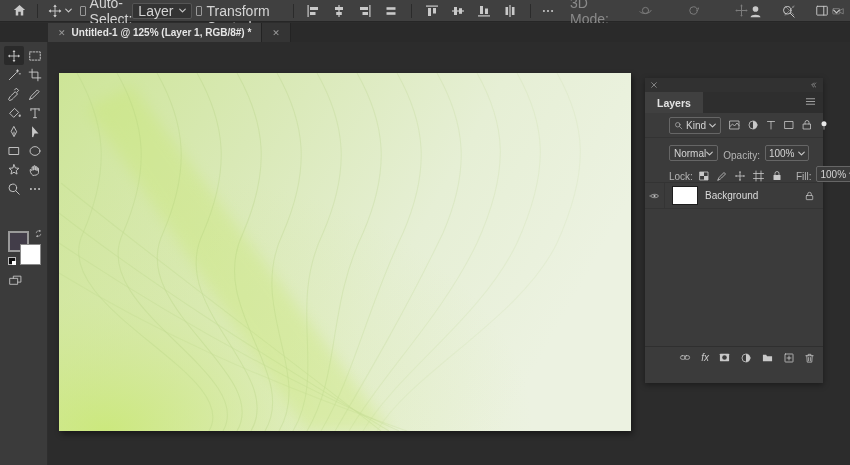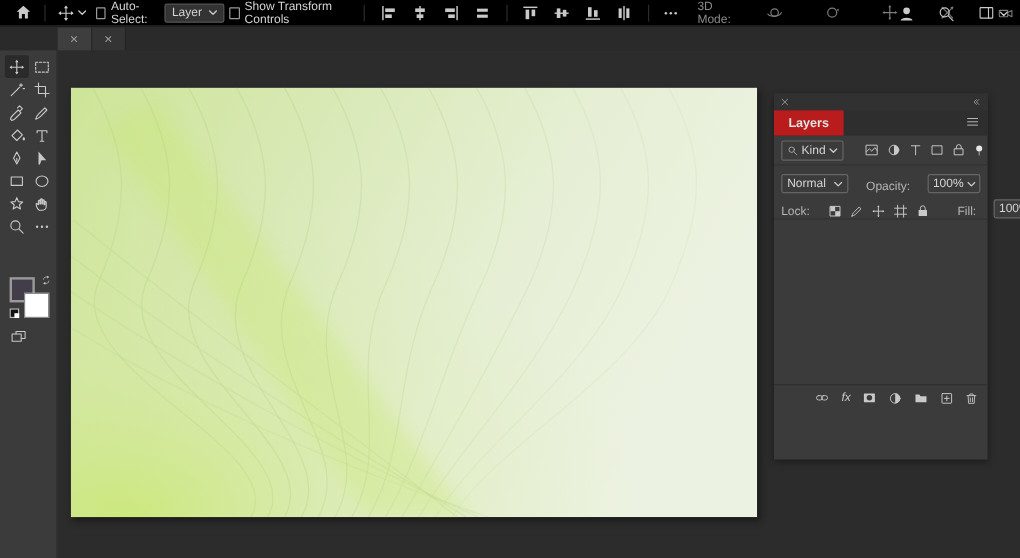--- a/index.html
+++ b/index.html
@@ -7,22 +7,22 @@
               font-family:"Liberation Sans", sans-serif; }
   #stage { position:absolute; width:850px; height:465px; background:#2c2c2c; }
 
   svg { display:block; }
   .ic { stroke:#c9c9c9; fill:none; stroke-width:1.6; stroke-linecap:round; stroke-linejoin:round; }
   .icf { fill:#c9c9c9; stroke:none; }
   .dim .ic { stroke:#7c7c7c; } .dim .icf { fill:#7c7c7c; }
 
   
   #options-bar { position:absolute; left:0; top:0; width:850px; height:22px;
-    background:#000000; border-bottom:1px solid #262626;
-    display:flex; align-items:center; color:#d4d4d4; font-size:10px;justify-content:center; }
+    background:#404040; border-bottom:1px solid #262626;
+    display:flex; align-items:center; color:#d4d4d4; font-size:14px;justify-content:center; }
   .ob-group { display:flex; align-items:center; height:100%; }
   .vsep { width:1px; height:14px; background:#2b2b2b; margin:0 6px; }
   .chk { width:10px; height:10px; border:1px solid #9a9a9a; border-radius:1px; margin:0 4px; background:transparent; }
   .dd-box { display:flex; align-items:center; gap:6px; background:#333333; border:1px solid #555;
     border-radius:2px; padding:1px 5px; height:16px; }
   .chev { width:7px; height:5px; }
   .iconbtn { display:flex; align-items:center; justify-content:center; padding:0 4px; height:100%; }
   #ob-right { position:absolute; right:6px; top:0; height:22px; display:flex; align-items:center; gap:10px; }
 
   
@@ -53,24 +53,24 @@
   #canvas { position:absolute; left:59px; top:73px; width:572px; height:358px;
     box-shadow:2px 3px 6px rgba(0,0,0,.45); }
 
   
   #layers-panel { position:absolute; left:645px; top:78px; width:178px; height:305px;
     background:#3b3b3b; color:#d4d4d4; font-size:10px;
     box-shadow:0 2px 6px rgba(0,0,0,.4); }
   #lp-minibar { height:14px; background:#313131; display:flex; align-items:center;
     justify-content:space-between; padding:0 5px; }
   #lp-tabstrip { height:21px; background:#2e2e2e; display:flex; align-items:center; position:relative; }
-  #lp-tab { height:21px; background:#b91c1c; display:flex; align-items:center; padding:0 12px;
+  #lp-tab { height:21px; background:#404040; display:flex; align-items:center; padding:0 12px;
     color:#e2e2e2; font-weight:bold; font-size:10.5px; }
   #lp-menu { position:absolute; right:6px; top:4px; }
-  .lp-row { display:flex; align-items:center; padding:0 6px; gap:15px; }
+  .lp-row { display:flex; align-items:center; padding:0 24px; gap:5px; }
   #lp-filter { height:25px; border-bottom:1px solid #333; }
   #kind-dd { display:flex; align-items:center; gap:3px; background:#3b3b3b; border:1px solid #666;
     border-radius:2px; height:17px; padding:0 4px; width:72px; }
   #lp-filter .filters { display:flex; align-items:center; gap:6px; margin-left:2px; }
   #lp-blend { height:23px;align-items:flex-end; }
   #blend-dd { display:flex; align-items:center; justify-content:space-between; background:#3b3b3b;
     border:1px solid #666; border-radius:2px; height:16px; padding:0 4px; width:88px; }
   .val-box { display:flex; align-items:center; gap:3px; background:#3b3b3b; border:1px solid #666;
     border-radius:2px; height:16px; padding:0 3px; }
   .lbl { color:#b5b5b5; }
@@ -253,20 +253,21 @@
             <path class="ic" d="M1 1l4 4 4-4"></path>
           </svg>
       </div>
     </div>
   </div>
 
   <div id="tab-bar">
     <div class="spacer"></div>
     <div class="doc-tab active">
       <span class="tab-x">✕</span>
+      <span style="font-weight:bold">Untitled-1 @ 125% (Layer 1, RGB/8#) *</span>
     </div>
     <div class="doc-tab inactive">
       <span class="tab-x">✕</span>
     </div>
   </div>
 
   <div id="toolbar">
     <div id="tools-grid">
       <div class="tool selected">
         <svg width="14" height="14" viewBox="0 0 24 24">
@@ -547,20 +548,36 @@
       <span class="lbl" style="margin-left:8px">Fill:</span>
       <div class="val-box">
         <span>100%</span>
         <svg class="chev" viewBox="0 0 10 6">
             <path class="ic" d="M1 1l4 4 4-4"></path>
           </svg>
       </div>
     </div>
 
 
+    <div class="layer-row">
+      <div class="eye-cell">
+        <svg width="13" height="10" viewBox="0 0 24 24">
+            <path class="ic" d="M2 12c3.5-5.5 16.5-5.5 20 0-3.5 5.5-16.5 5.5-20 0z"></path>
+            <circle class="icf" cx="12" cy="12" r="2.6"></circle>
+          </svg>
+      </div>
+      <div class="thumb bg"></div>
+      <span class="layer-name">Background</span>
+      <span style="margin-right:8px">
+        <svg width="11" height="12" viewBox="0 0 24 24">
+            <path class="ic" d="M8 11V8a4 4 0 018 0v3"></path>
+            <rect class="ic" x="5" y="11" width="14" height="9" rx="1"></rect>
+          </svg>
+      </span>
+    </div>
 
     <div id="lp-empty"></div>
 
     <div id="lp-bottom">
       <span>
         <svg width="14" height="11" viewBox="0 0 24 24">
             <rect class="ic" x="2" y="8" width="11" height="8" rx="4"></rect>
             <rect class="ic" x="11" y="8" width="11" height="8" rx="4"></rect>
           </svg>
       </span>

